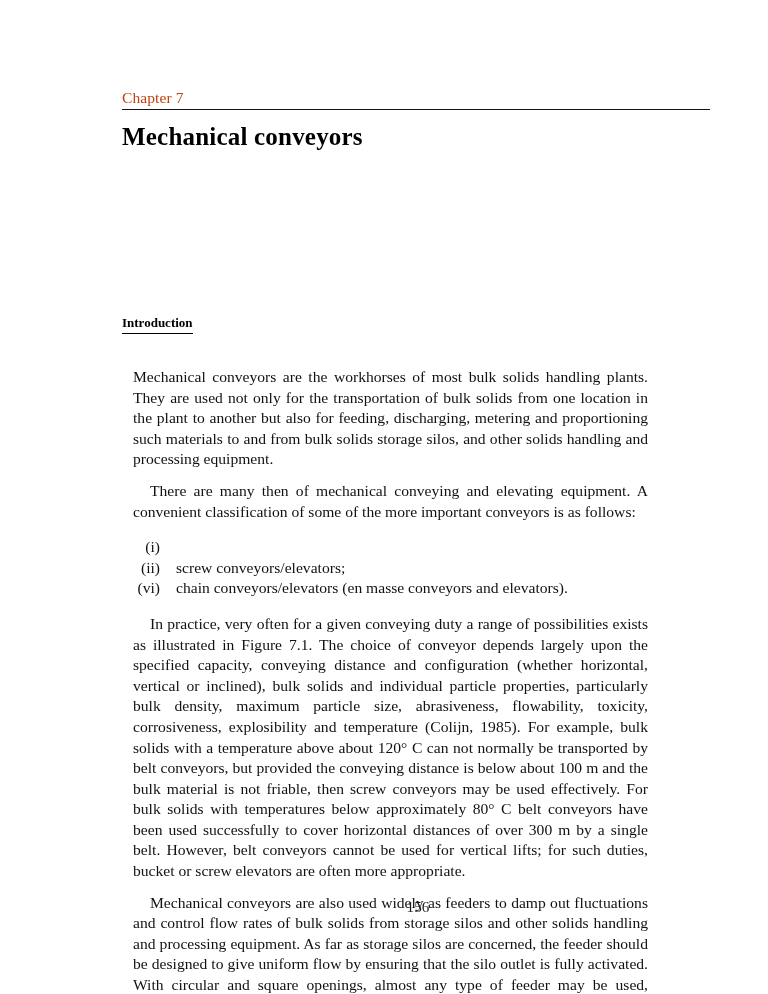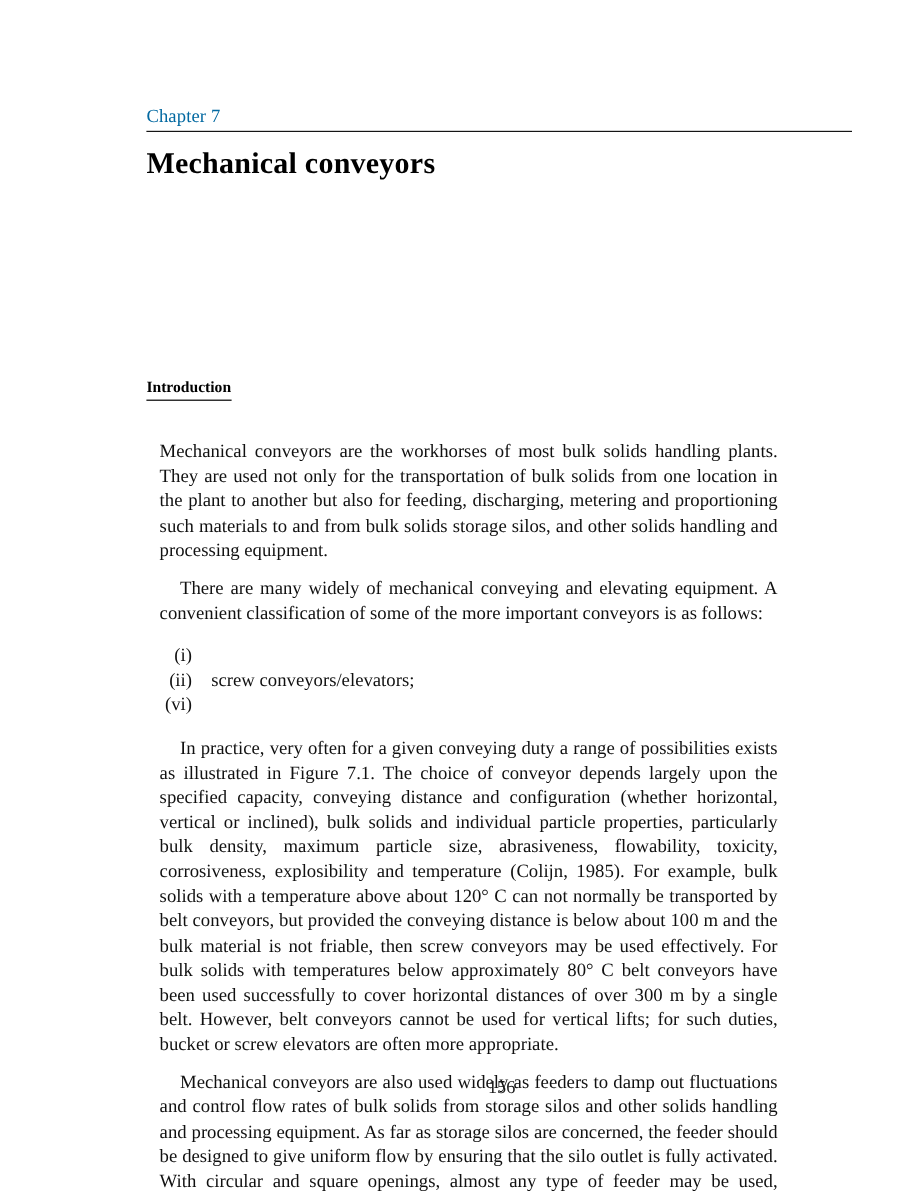--- a/index.html
+++ b/index.html
@@ -28,21 +28,21 @@
   .chapter-header {
     position: absolute;
     left: 122px;
     top: 88px;
     width: 588px;
   }
   .chapter-label {
     font-size: 15.5px;
     line-height: 19px;
     letter-spacing: 0.1px;
-    color: #0369a1;
+    color: #c2410c;
     font-weight: 400;
   }
   .chapter-rule {
     margin-top: 2px;
     height: 0;
     border-top: 1.6px solid #151515;
     width: 588px;
   }
   .chapter-title {
     margin-top: 12px;
@@ -134,32 +134,33 @@
     <div class="chapter-rule"></div>
     <h1 class="chapter-title">Mechanical conveyors</h1>
   </div>
 
   <div class="column">
 
     <div class="section-heading">Introduction</div>
 
     <p class="body">Mechanical conveyors are the workhorses of most bulk solids handling plants. They are used not only for the transportation of bulk solids from one location in the plant to another but also for feeding, discharging, metering and proportioning such materials to and from bulk solids storage silos, and other solids handling and processing equipment.</p>
 
-    <p class="body indent">There are many widely of mechanical conveying and elevating equipment. A convenient classification of some of the more important conveyors is as follows:</p>
+    <p class="body indent">There are many then of mechanical conveying and elevating equipment. A convenient classification of some of the more important conveyors is as follows:</p>
 
     <ol class="roman-list">
       <li>
         <span class="marker">(i)</span>
       </li>
       <li>
         <span class="marker">(ii)</span>
         <span class="item-text">screw conveyors/elevators;</span>
       </li>
       <li>
         <span class="marker">(vi)</span>
+        <span class="item-text">chain conveyors/elevators (en masse conveyors and elevators).</span>
       </li>
     </ol>
 
     <p class="body indent">In practice, very often for a given conveying duty a range of possibilities exists as illustrated in Figure 7.1. The choice of conveyor depends largely upon the specified capacity, conveying distance and configuration (whether horizontal, vertical or inclined), bulk solids and individual particle properties, particularly bulk density, maximum particle size, abrasiveness, flowability, toxicity, corrosiveness, explosibility and temperature (Colijn, 1985). For example, bulk solids with a temperature above about 120° C can not normally be transported by belt conveyors, but provided the conveying distance is below about 100 m and the bulk material is not friable, then screw conveyors may be used effectively. For bulk solids with temperatures below approximately 80° C belt conveyors have been used successfully to cover horizontal distances of over 300 m by a single belt. However, belt conveyors cannot be used for vertical lifts; for such duties, bucket or screw elevators are often more appropriate.</p>
 
     <p class="body indent">Mechanical conveyors are also used widely as feeders to damp out fluctuations and control flow rates of bulk solids from storage silos and other solids handling and processing equipment. As far as storage silos are concerned, the feeder should be designed to give uniform flow by ensuring that the silo outlet is fully activated. With circular and square openings, almost any type of feeder may be used, provided that a vertical spout with a length approximately equal to one outlet diameter is used to connect the</p>
 
   </div>
 
   <div class="folio">156</div>

